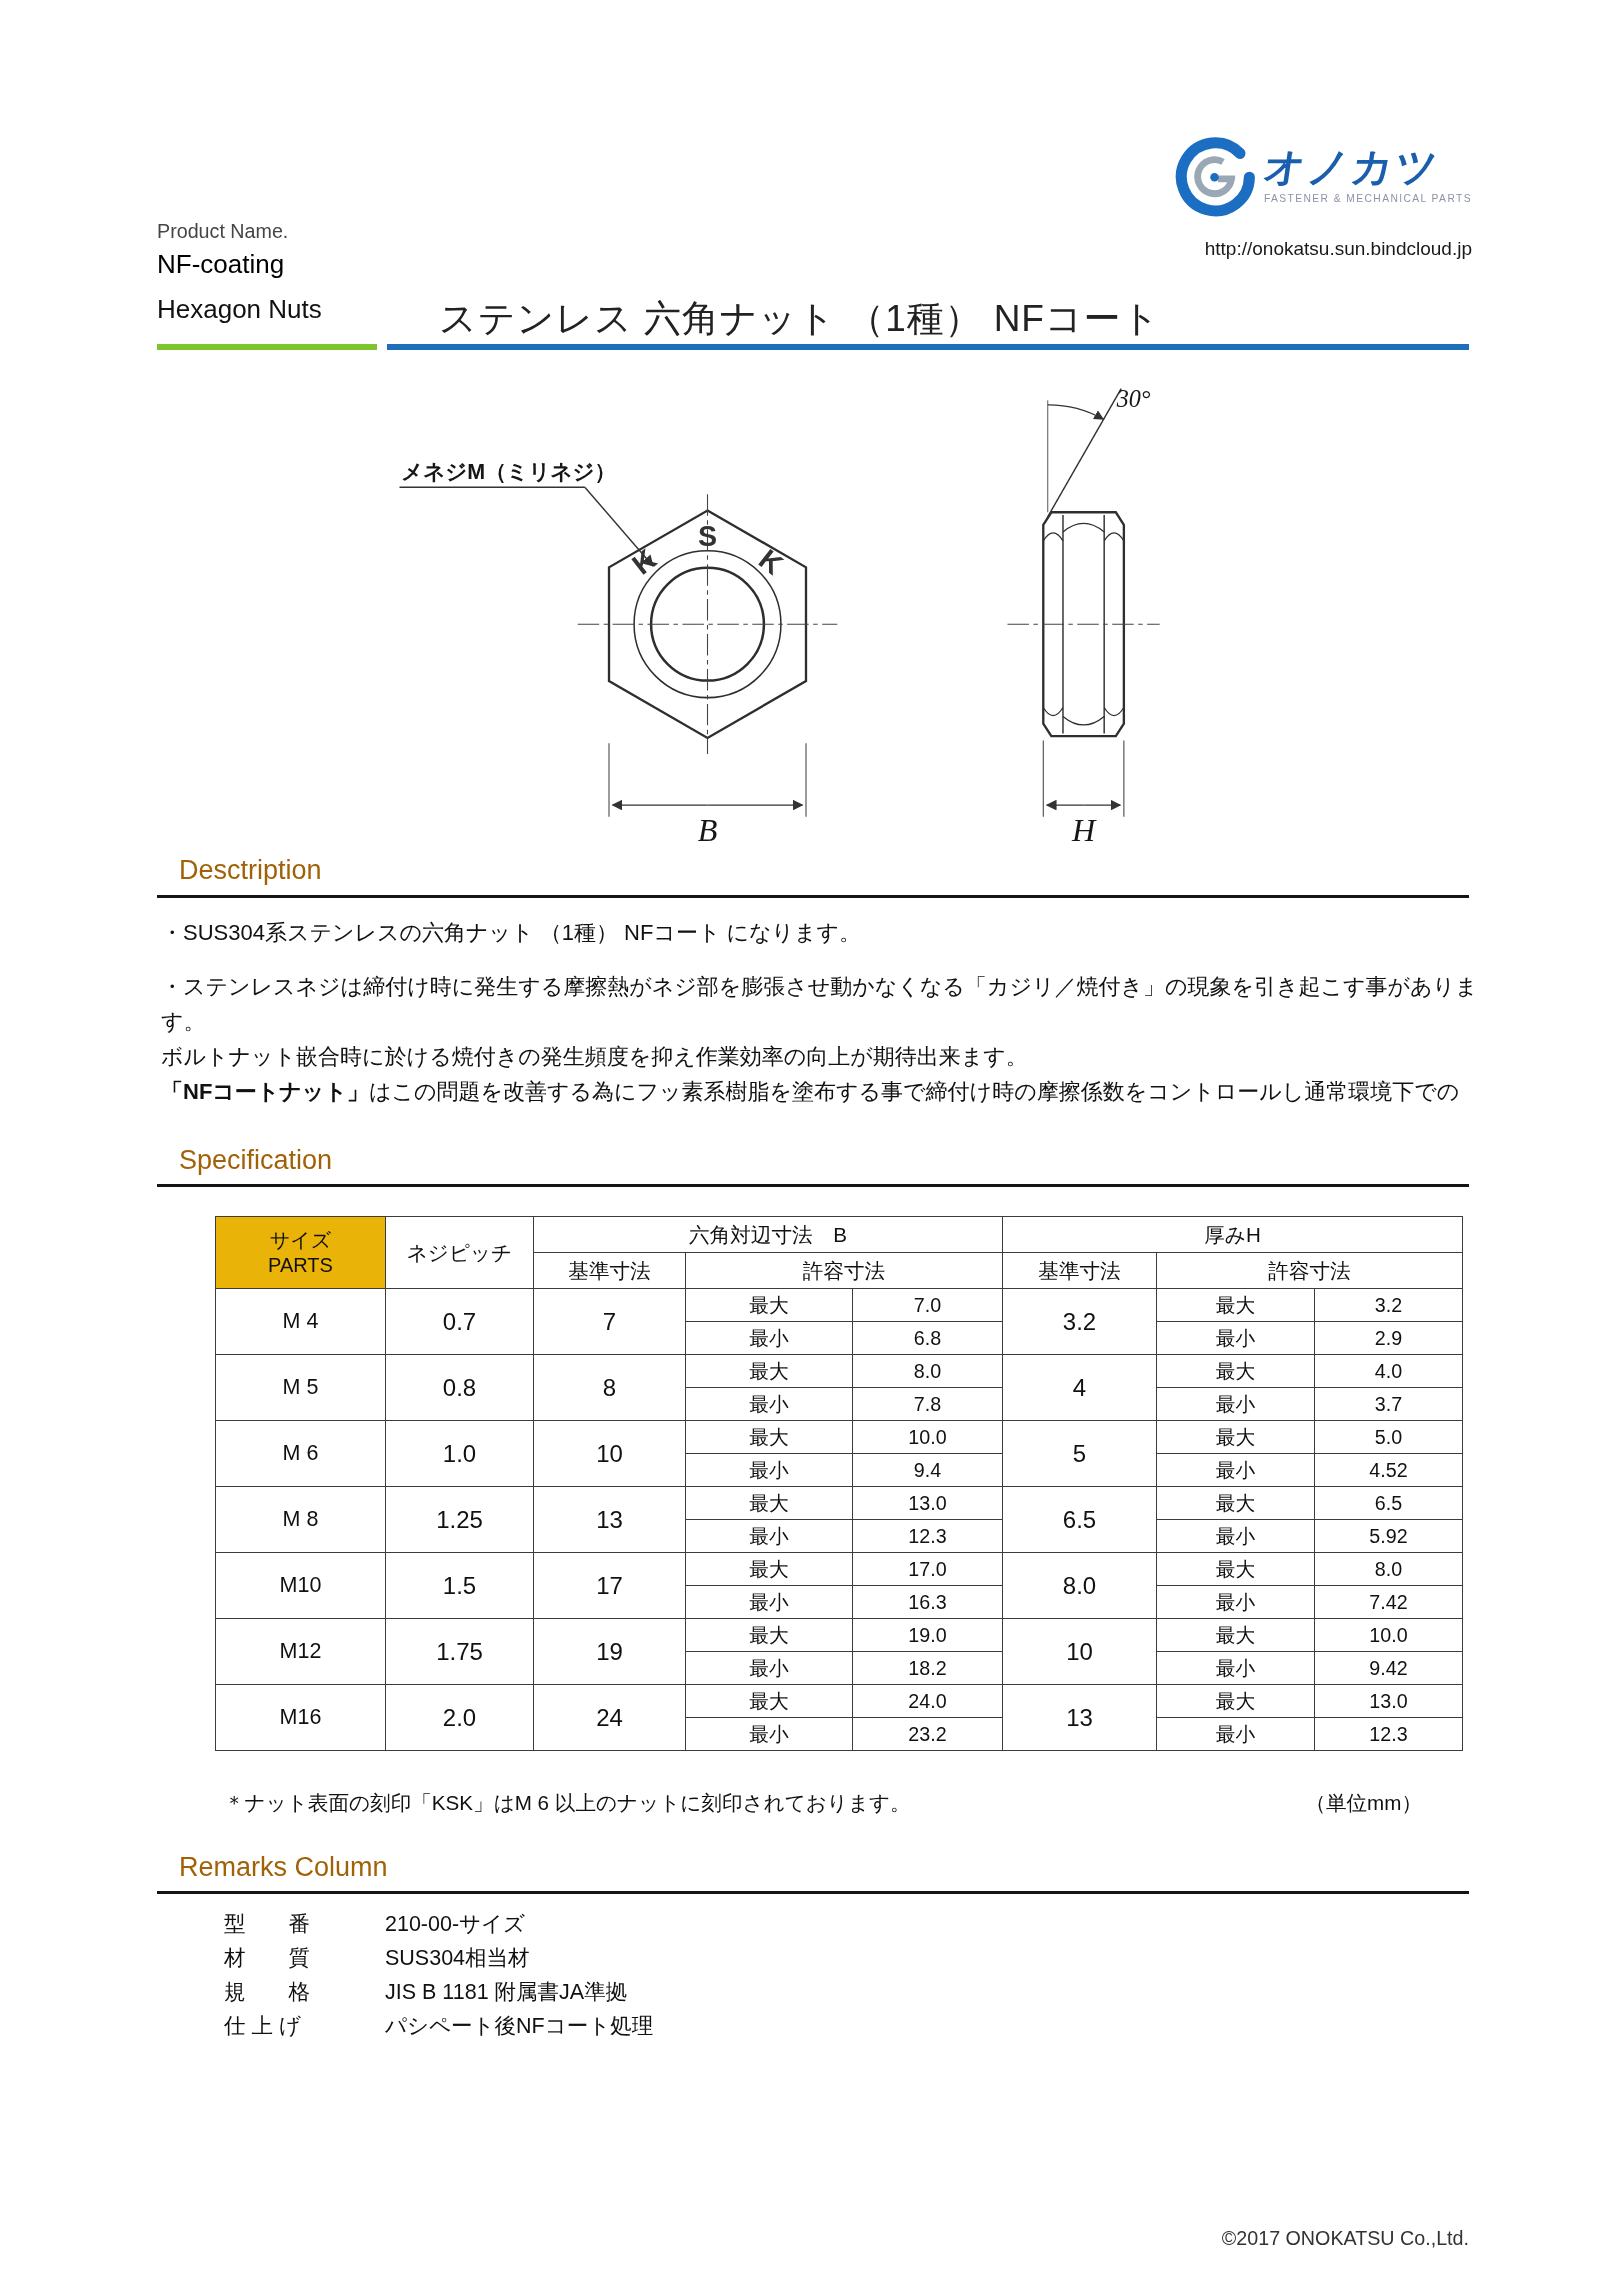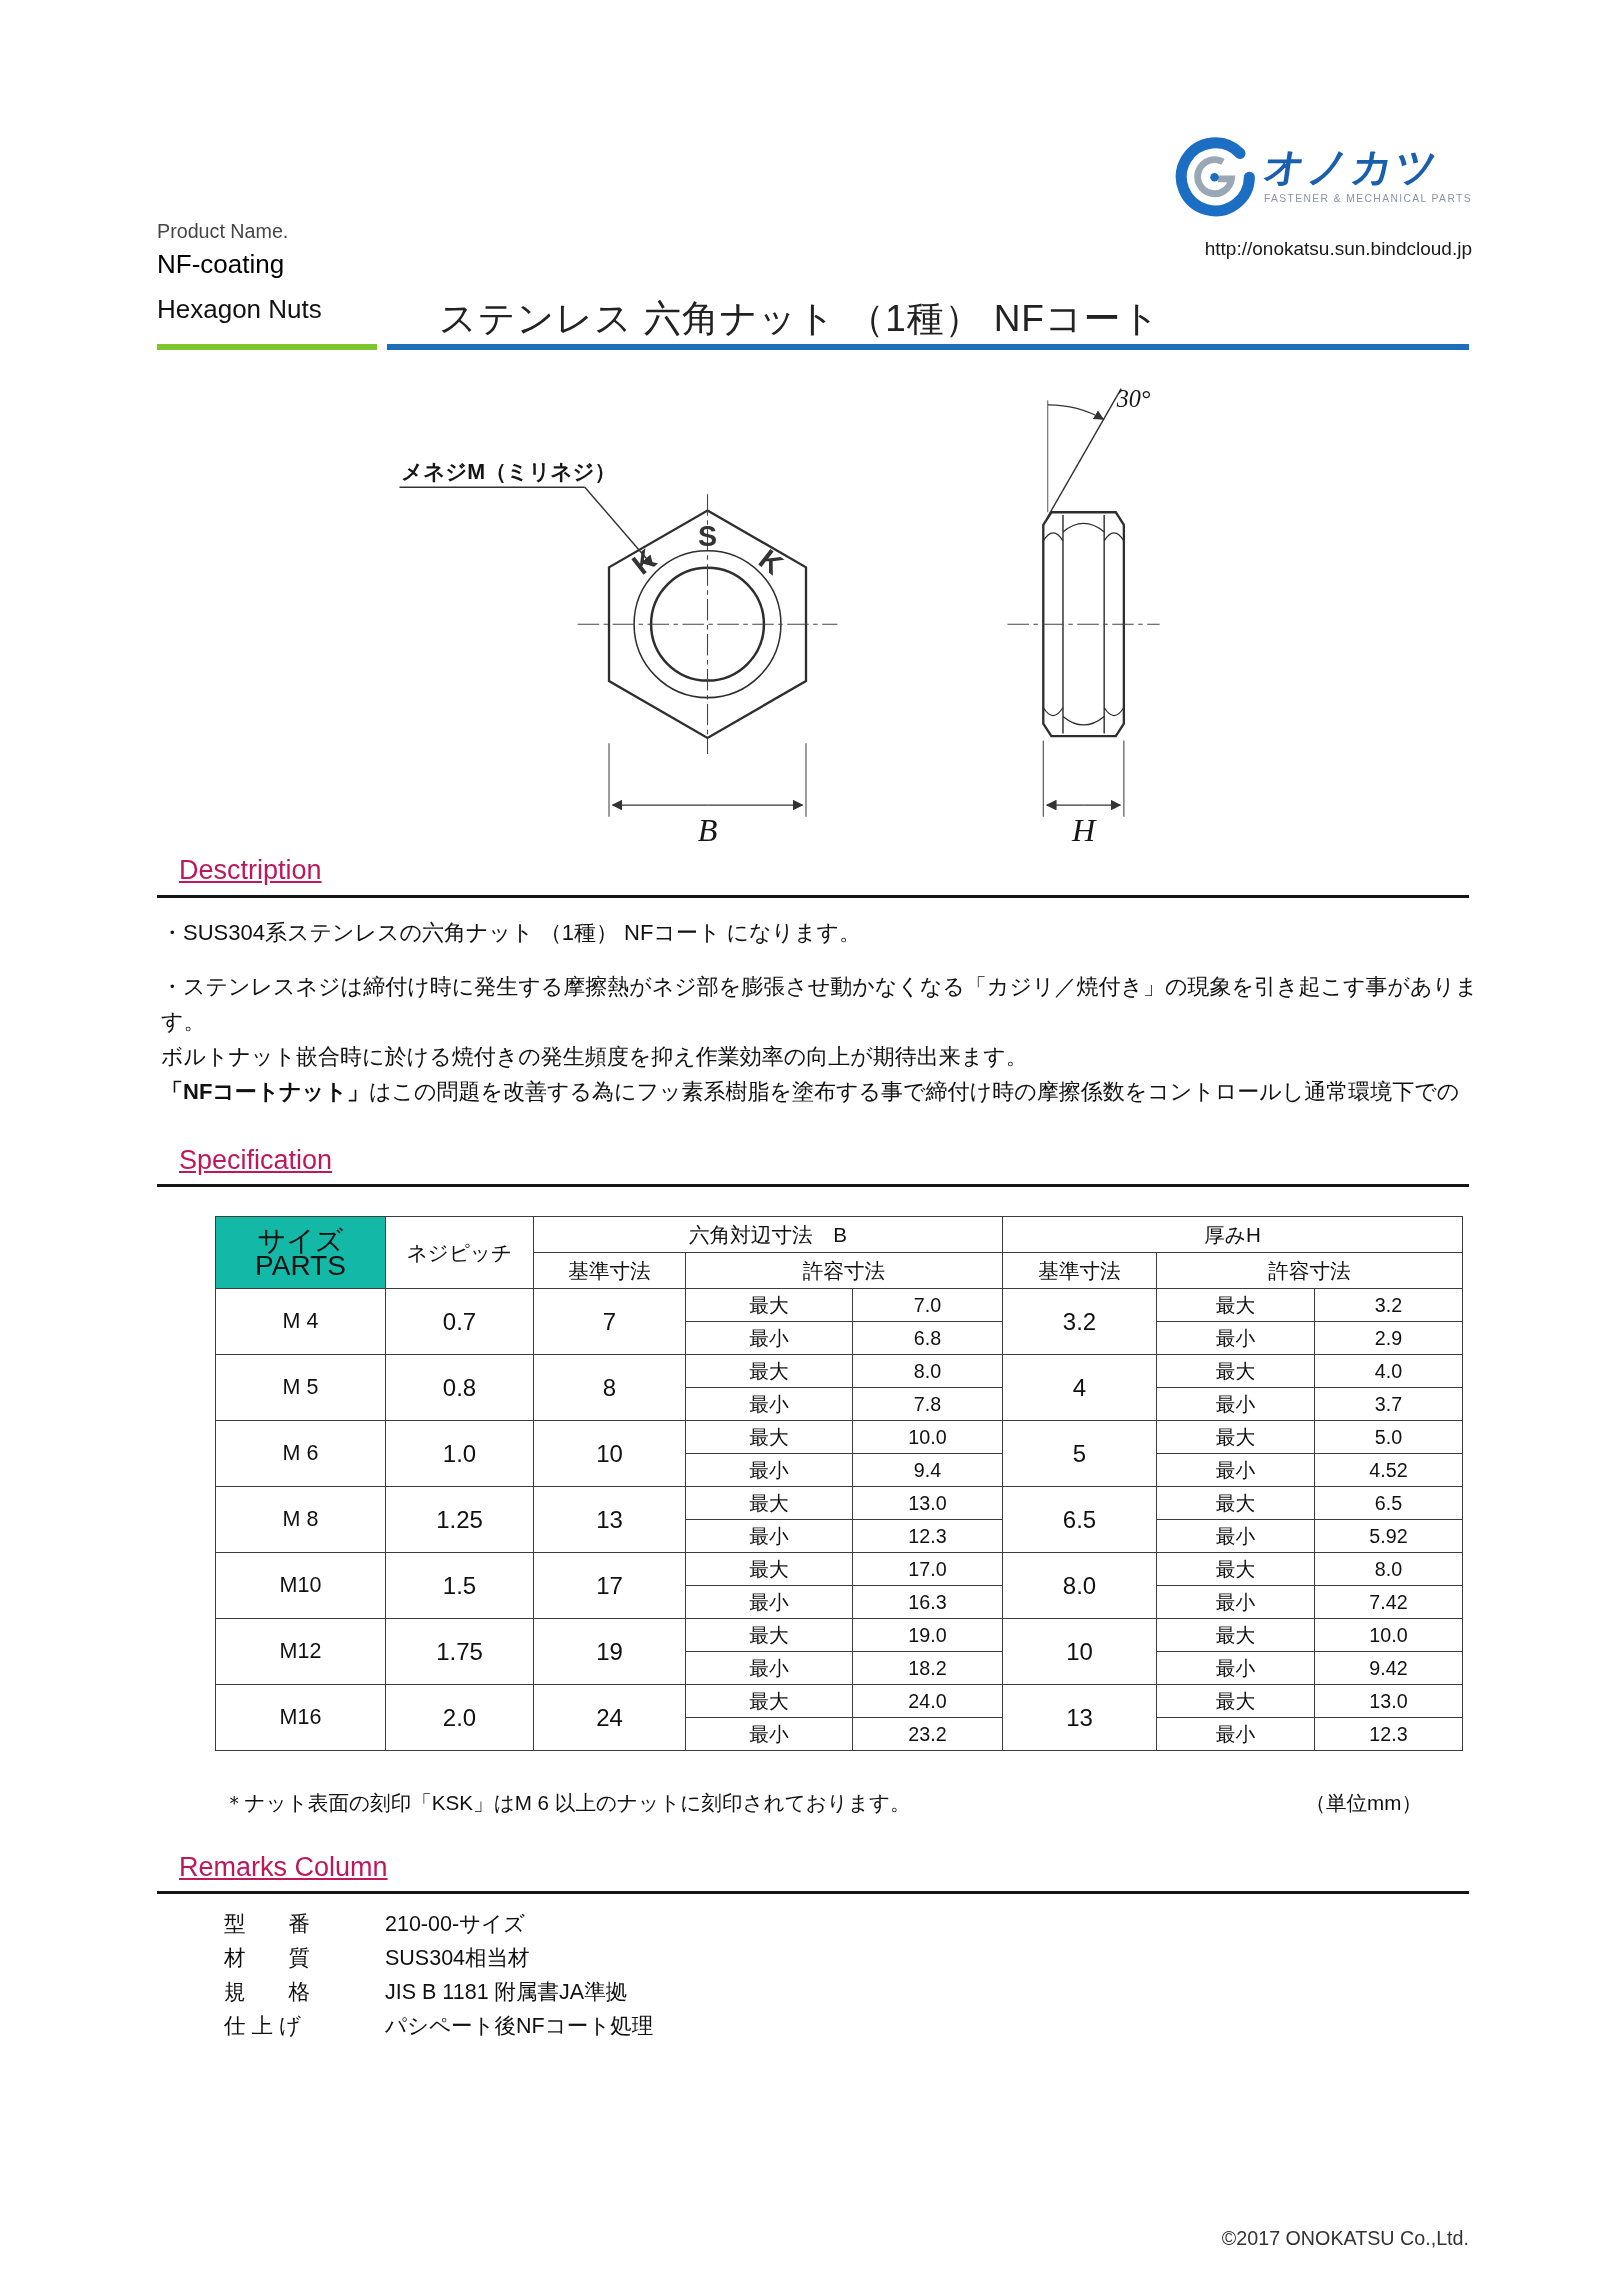--- a/index.html
+++ b/index.html
@@ -18,34 +18,34 @@
   .pname{position:absolute;left:157px;top:220px;}
   .pname-label{font-size:19.7px;color:#454545;}
   .pname-l1{font-size:26px;color:#000000;margin-top:6px;}
   .pname-l2{font-size:26px;color:#111;margin-top:14.3px;}
   .green-bar{position:absolute;left:157px;top:344px;width:220px;height:6.3px;}
   .title{position:absolute;left:439px;top:294px;font-size:37px;color:#222;letter-spacing:0.9px;white-space:nowrap;}
   .blue-bar{position:absolute;left:387px;top:344px;width:1082px;height:6.3px;}
   
   .drawing{position:absolute;left:358px;top:369px;width:896px;height:488px;}
   
-  .sec-head{position:absolute;left:179px;font-size:27px;color:#be185d;white-space:nowrap;text-decoration:underline;}
+  .sec-head{position:absolute;left:179px;font-size:27px;color:#a16207;white-space:nowrap;}
   .sec-rule{position:absolute;left:157px;width:1312px;height:2.7px;background:#151515;}
   
   .desc{position:absolute;left:161px;top:915px;width:1317px;font-size:22px;line-height:35px;color:#111;}
   .desc .para1{margin-bottom:19px;}
   .bold{font-weight:bold;}
   
   .spec-table-wrap{position:absolute;left:215px;top:1216px;width:1247px;}
   table.spec{border-collapse:collapse;table-layout:fixed;width:1247px;border:1.8px solid #333;}
   table.spec th,table.spec td{border:0.9px solid #3c3c3c;text-align:center;font-weight:normal;color:#111;padding:0;}
   table.spec thead tr{height:36px;}
   table.spec tbody tr{height:33px;}
   th.h-main{font-size:20.6px;}
-  th.size-cell{background:#14b8a6;font-size:28px;line-height:25px;}
+  th.size-cell{background:#eab308;font-size:20px;line-height:25px;}
   td.c-size{font-size:21.5px;}
   td.c-big{font-size:24px;}
   td.c-lab{font-size:19.7px;}
   td.c-val{font-size:19.7px;text-align:right;padding-right:25px;}
   
   .table-note{position:absolute;left:215px;top:1757px;width:1247px;display:flex;justify-content:space-between;align-items:flex-start;margin-top:32px;}
   .note-text{font-size:20.6px;color:#111;margin-left:9px;}
   .unit-text{font-size:20.6px;color:#111;padding-right:40px;text-align:right;}
   
   .remarks-list{position:absolute;left:224px;top:1909px;font-size:21.5px;color:#111;}

